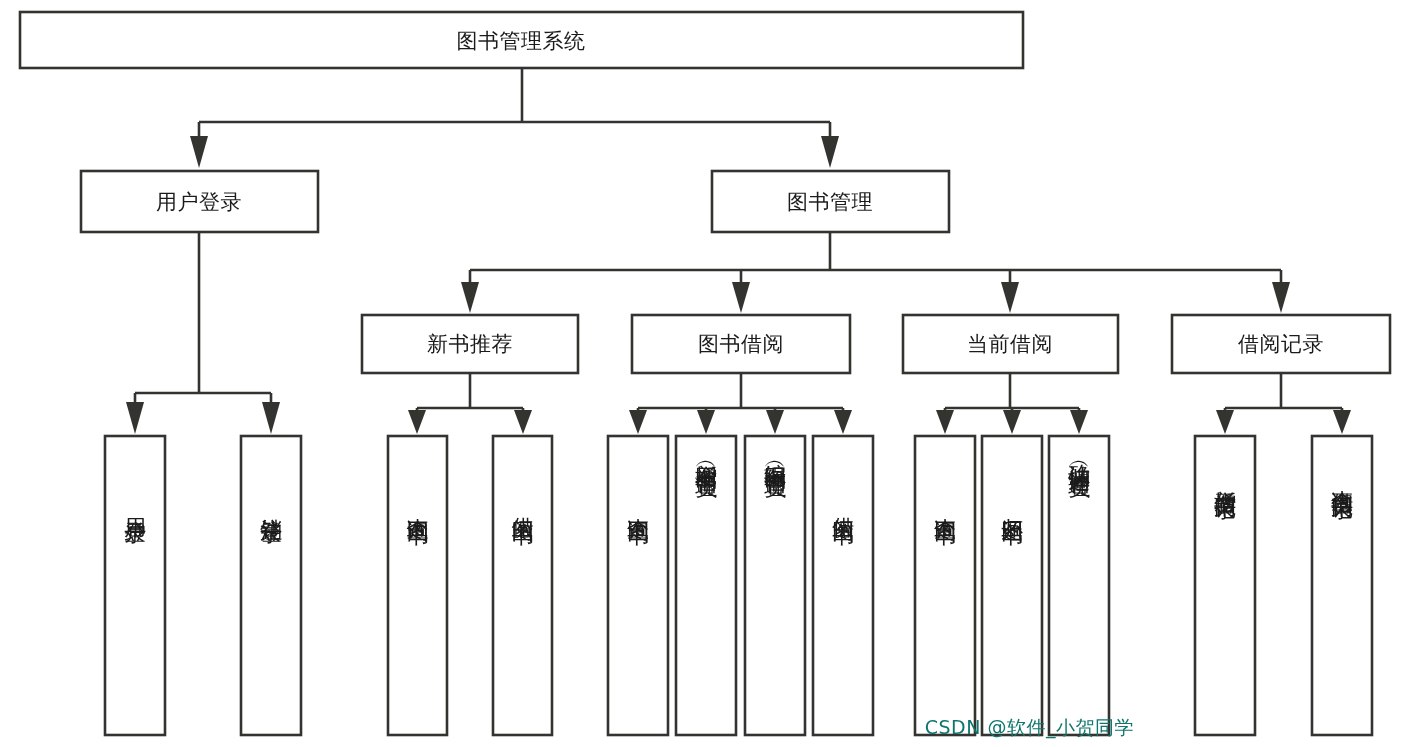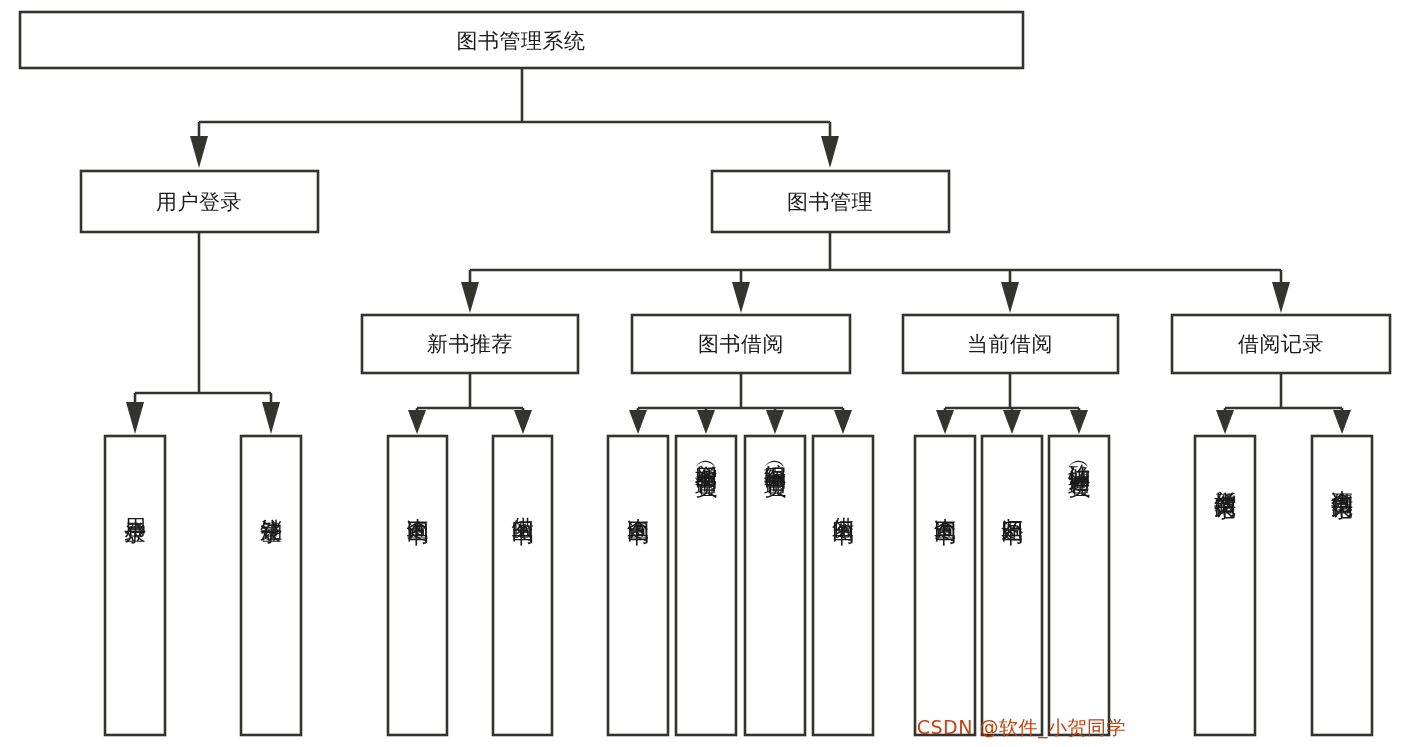--- a/index.html
+++ b/index.html
@@ -61,25 +61,25 @@
     text-orientation: upright;
     font-family: "DejaVu Sans", "Liberation Sans", sans-serif;
     font-size: 22px;
     line-height: 1.12;
     color: #1b1b1b;
     letter-spacing: 2px;
     white-space: nowrap;
   }
   .watermark {
     position: absolute;
-    right: 30px;
+    right: 22px;
     bottom: 6px;
     font-family: "DejaVu Sans", "Liberation Sans", sans-serif;
     font-size: 19px;
-    color: #c2410c;
+    color: #0f766e;
     white-space: nowrap;
     letter-spacing: 0.5px;
   }
 </style>
 </head>
 <body>
 
 <div id="diagram-root">
 
   <svg class="diagram-canvas" viewBox="0 0 1405 747">

